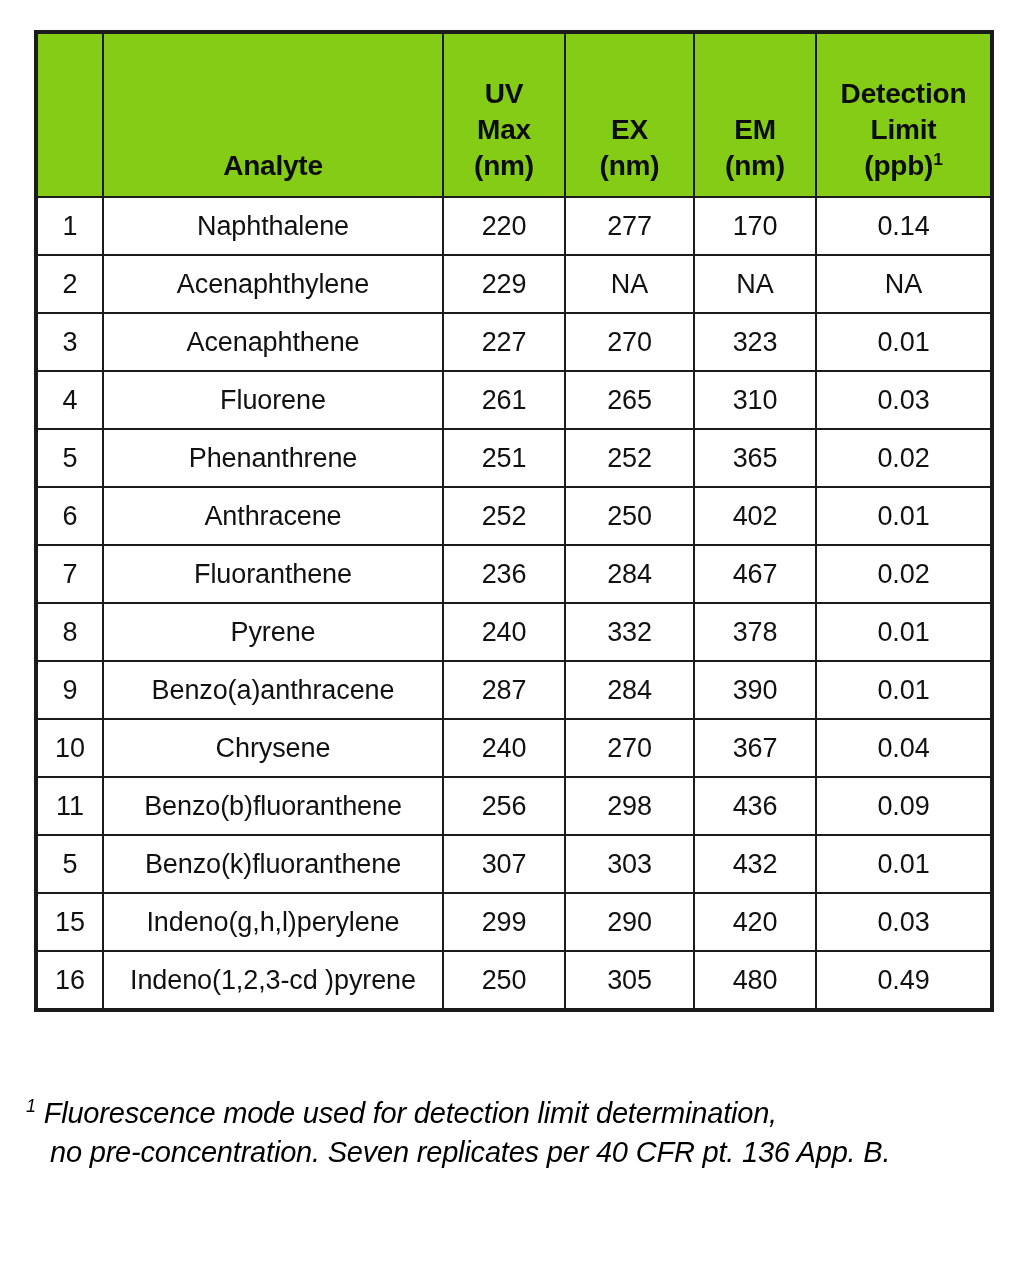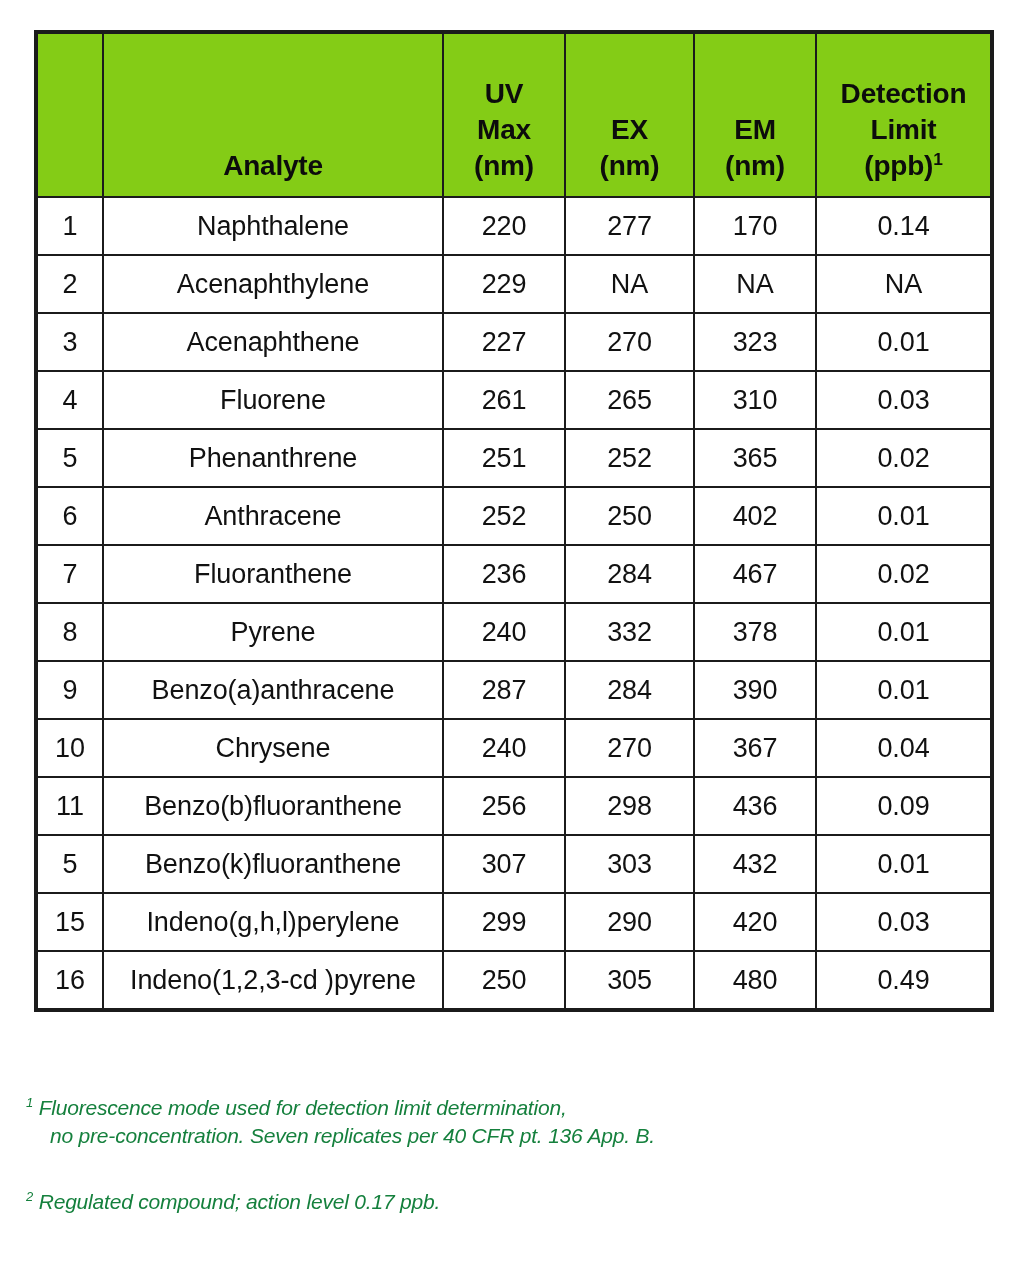--- a/index.html
+++ b/index.html
@@ -87,22 +87,22 @@
   }
 
   .footnotes {
     position: absolute;
     left: 26px;
     top: 1094px;
     width: 970px;
   }
   .footnote {
     font-style: italic;
-    font-size: 21px;
-    color: #15803d;
+    font-size: 29px;
+    color: #000000;
     letter-spacing: -0.2px;
     line-height: 1.34;
   }
   .footnote.fn1 { margin: 0 0 38px 0; }
   .footnote.fn2 { margin: 0; }
   .footnote sup {
     font-size: 0.62em;
     vertical-align: super;
     line-height: 0;
     font-style: italic;
@@ -267,19 +267,15 @@
         </tr>
       </tbody>
   </table>
 
   <div class="footnotes">
     <p class="footnote fn1">
       <sup>1</sup>
       <span>Fluorescence mode used for detection limit determination,</span>
       <span class="fn-indent">no pre-concentration. Seven replicates per 40 CFR pt. 136 App. B.</span>
     </p>
-    <p class="footnote fn2">
-      <sup>2</sup>
-      <span>Regulated compound; action level 0.17 ppb.</span>
-    </p>
   </div>
 
 </div>
 
 </body></html>

